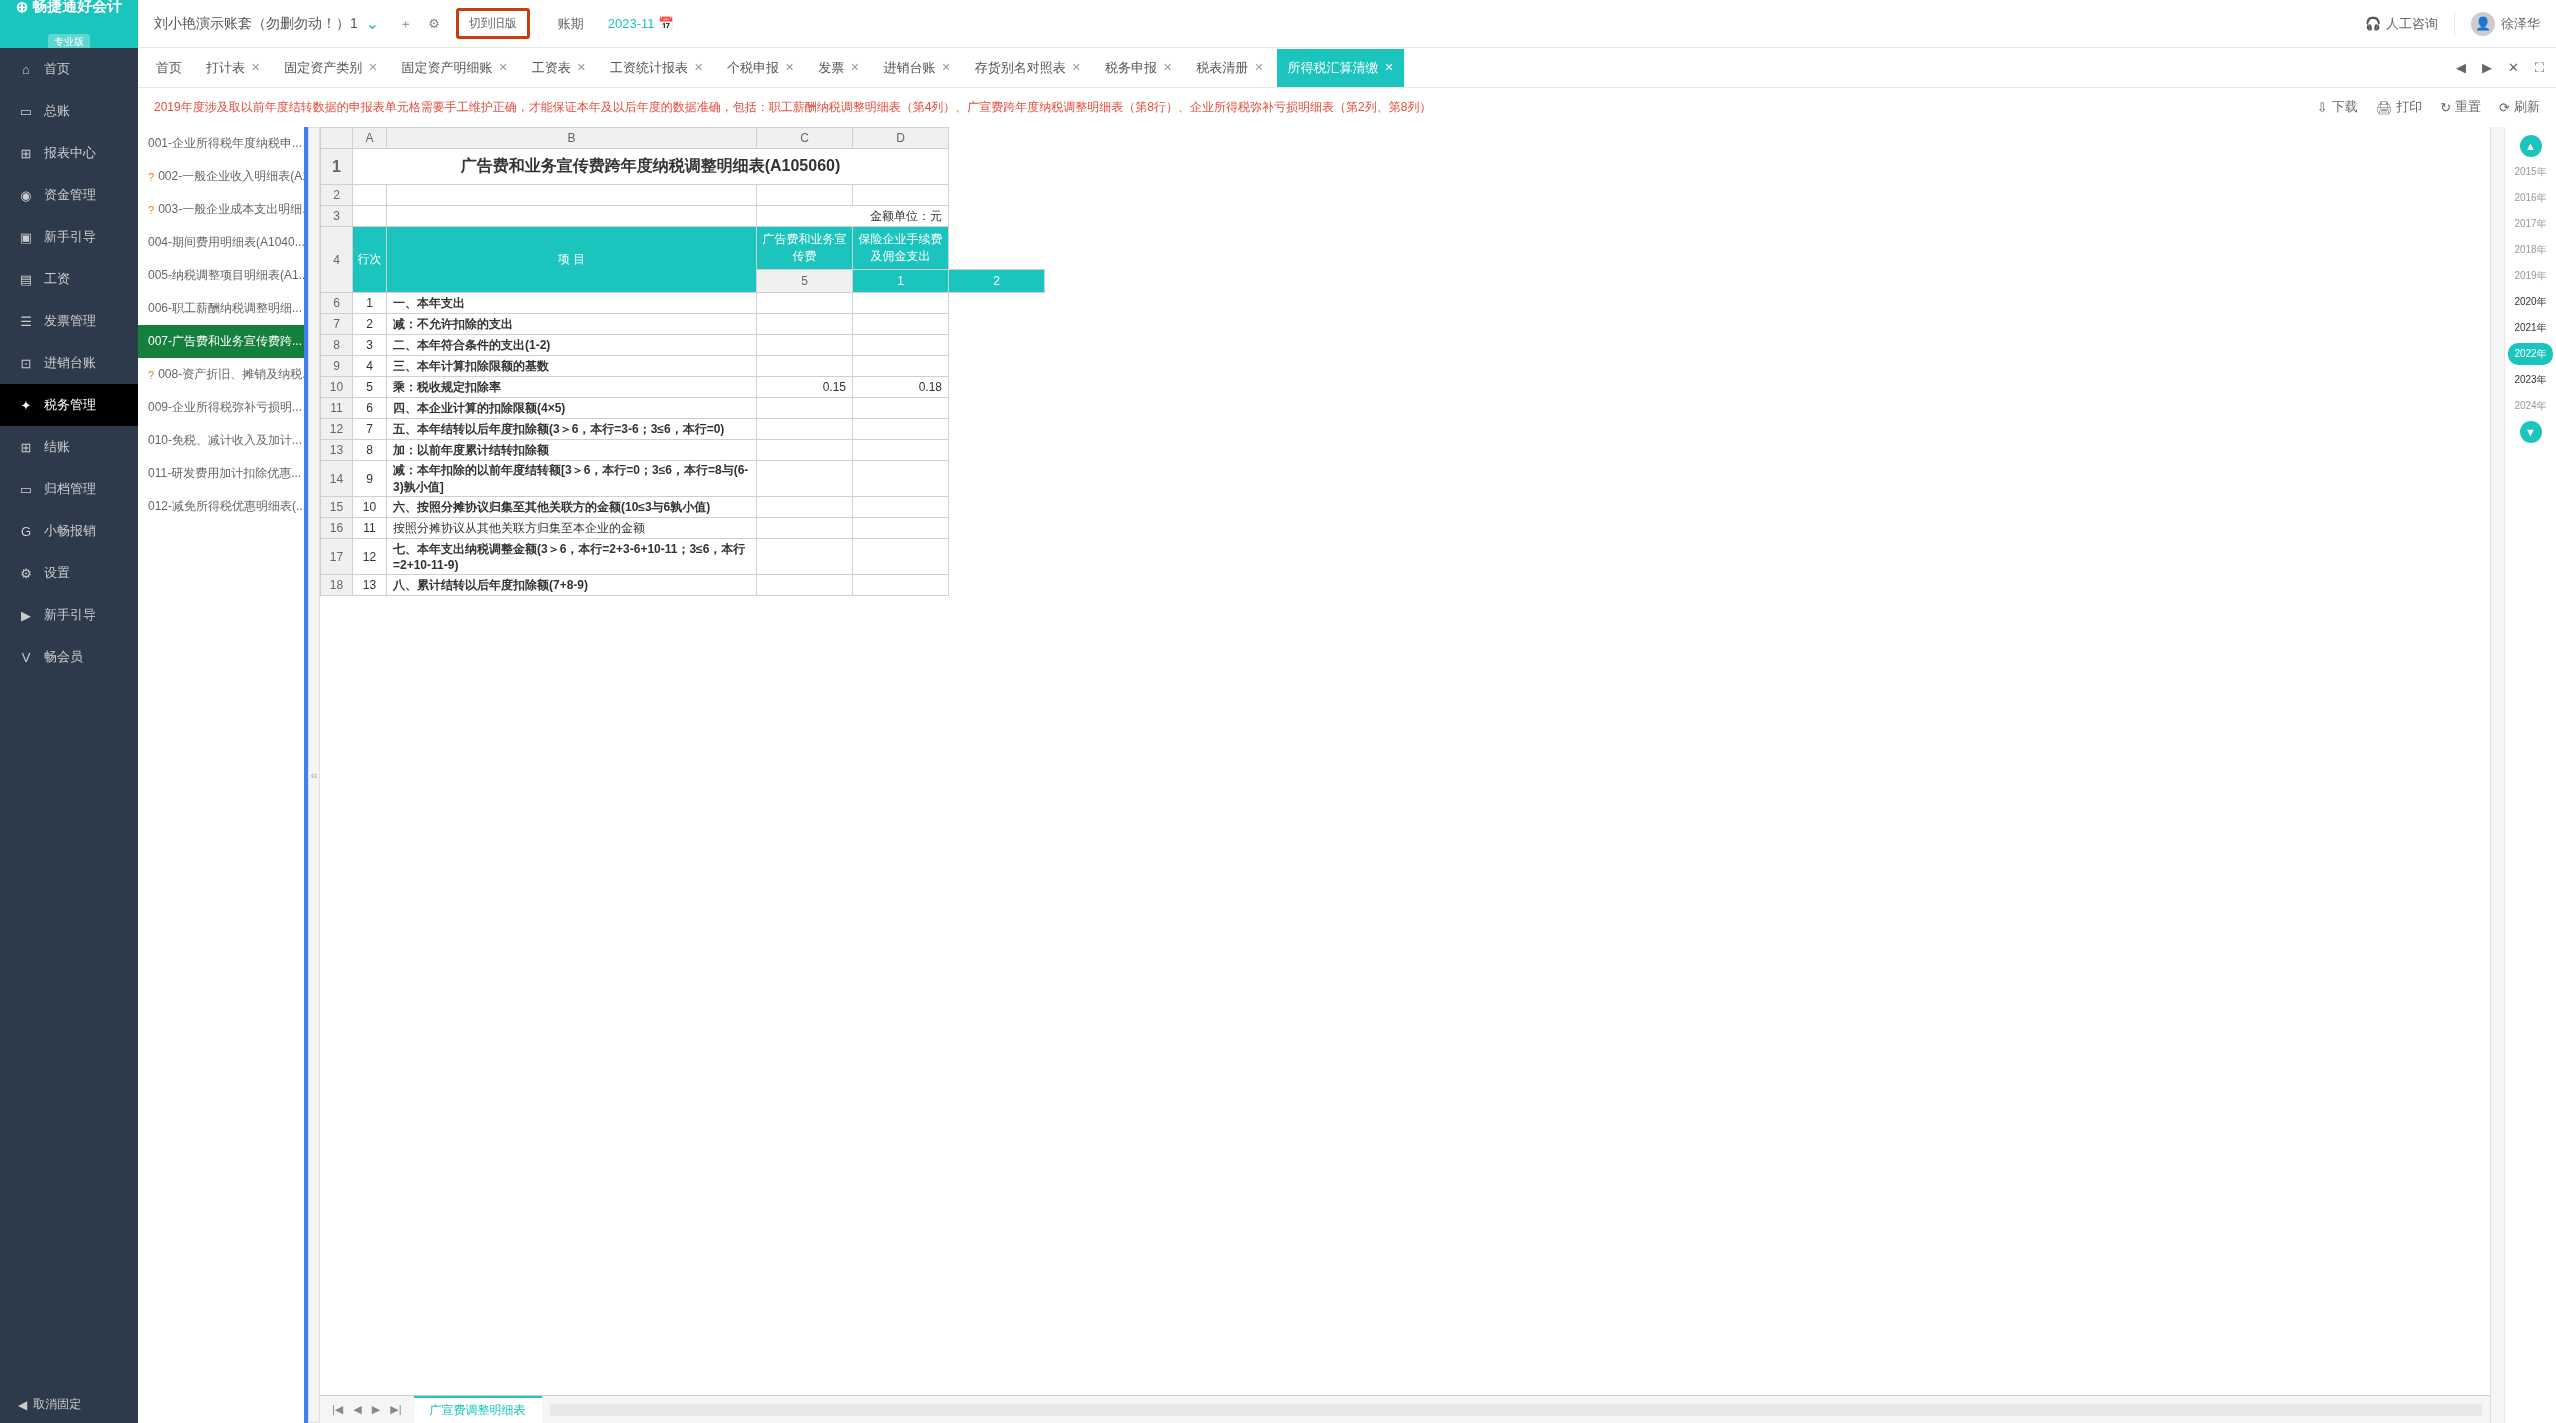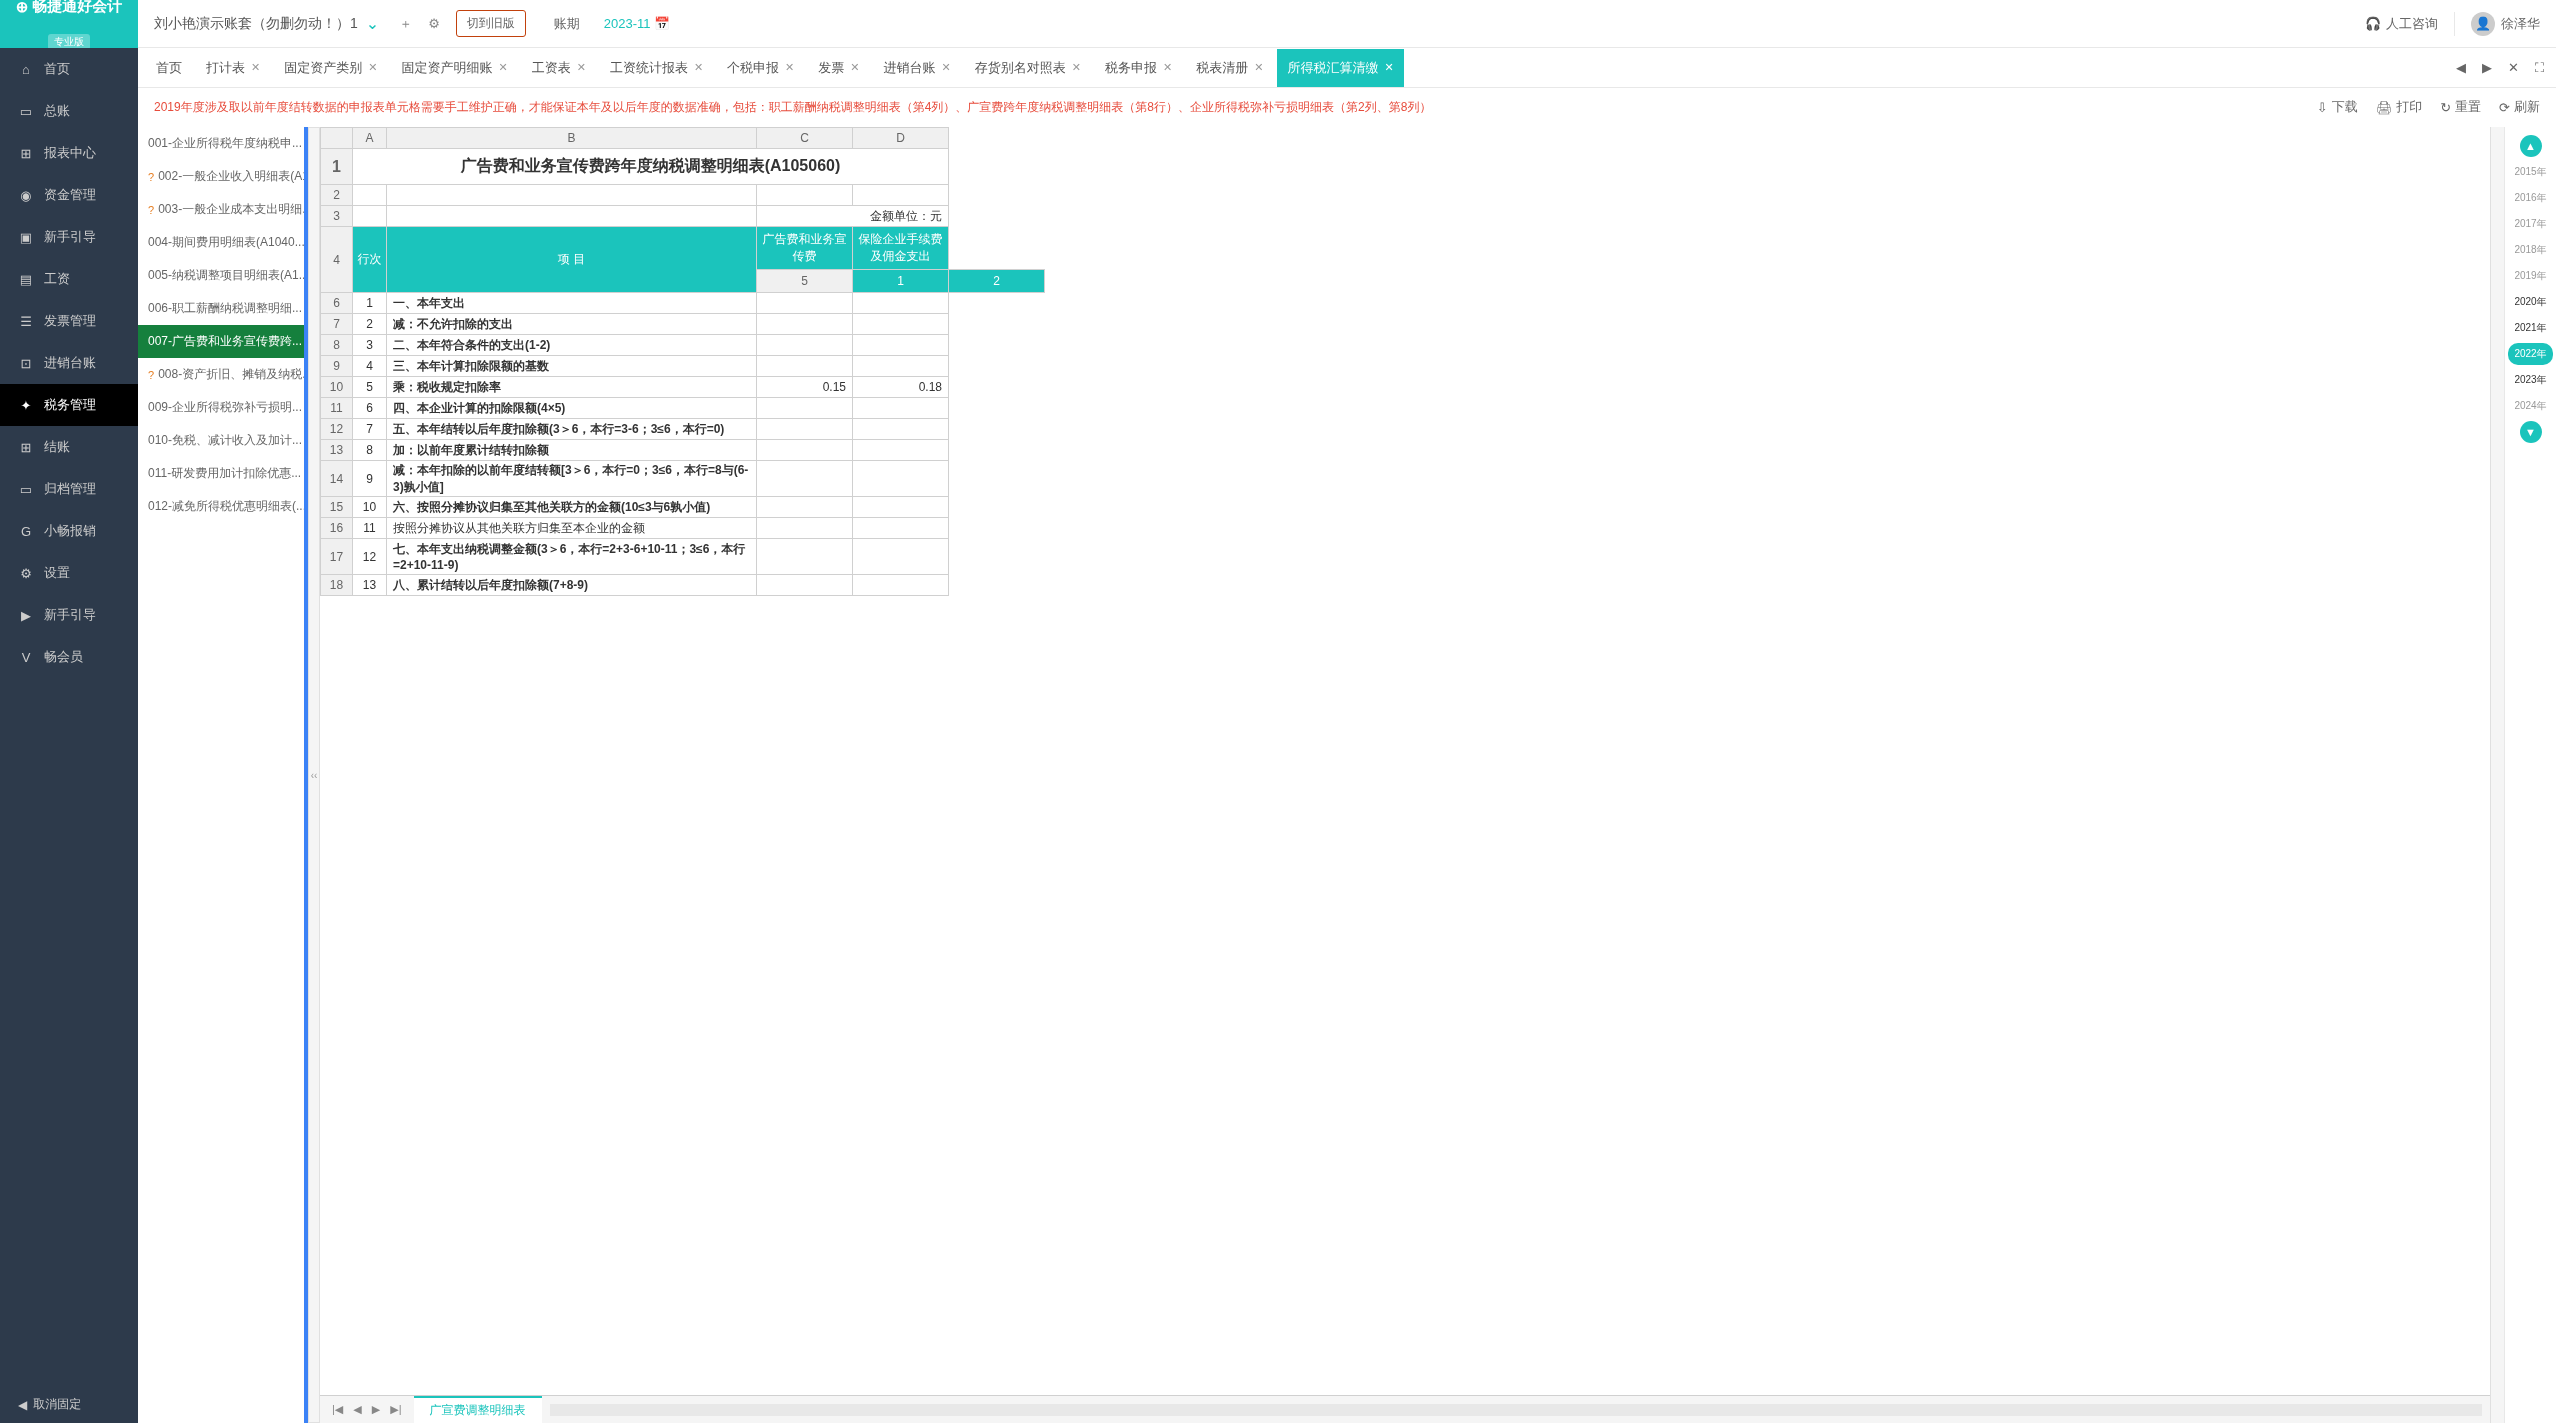--- a/index.html
+++ b/index.html
@@ -8,21 +8,21 @@
 
 
 .top-header { height: 48px; background: #fff; display: flex; align-items: center; padding: 0 16px; border-bottom: 1px solid #e8e8e8; }
 .logo-area { width: 138px; height: 48px; background: #1bc4bc; display: flex; flex-direction: column; align-items: center; justify-content: center; margin: -0px 0 -0px -16px; color: #fff; }
 .logo-main { font-size: 15px; font-weight: bold; display: flex; align-items: center; gap: 4px; }
 .logo-badge { font-size: 10px; background: rgba(255,255,255,0.3); padding: 1px 6px; border-radius: 3px; margin-top: 18px; }
 .account-title { margin-left: 16px; color: #555; font-size: 14px; }
 .dropdown-caret { color: #1bc4bc; margin-left: 8px; cursor: pointer; font-size: 16px; }
 .header-icons { display: flex; gap: 16px; margin-left: 20px; align-items: center; }
 .header-icon { cursor: pointer; color: #888; }
-.old-version-btn { border: 1px solid #c2410c; padding: 4px 10px; border-radius: 3px; font-size: 12px; color: #666; cursor: pointer; }
+.old-version-btn { border: 3px solid #c2410c; padding: 4px 10px; border-radius: 3px; font-size: 12px; color: #666; cursor: pointer; }
 .period-label { margin-left: 12px; color: #666; }
 .period-value { color: #1bc4bc; margin-left: 8px; }
 .header-right { margin-left: auto; display: flex; align-items: center; gap: 16px; }
 .support-link { display: flex; align-items: center; gap: 4px; color: #666; cursor: pointer; }
 .user-area { display: flex; align-items: center; gap: 6px; color: #666; cursor: pointer; padding-left: 16px; border-left: 1px solid #e8e8e8; }
 .avatar { width: 24px; height: 24px; background: #ccc; border-radius: 50%; display: flex; align-items: center; justify-content: center; }
 
 
 .main-area { display: flex; flex: 1; overflow: hidden; }
 .sidebar { width: 138px; background: #2d3a4b; display: flex; flex-direction: column; color: #ccc; }

